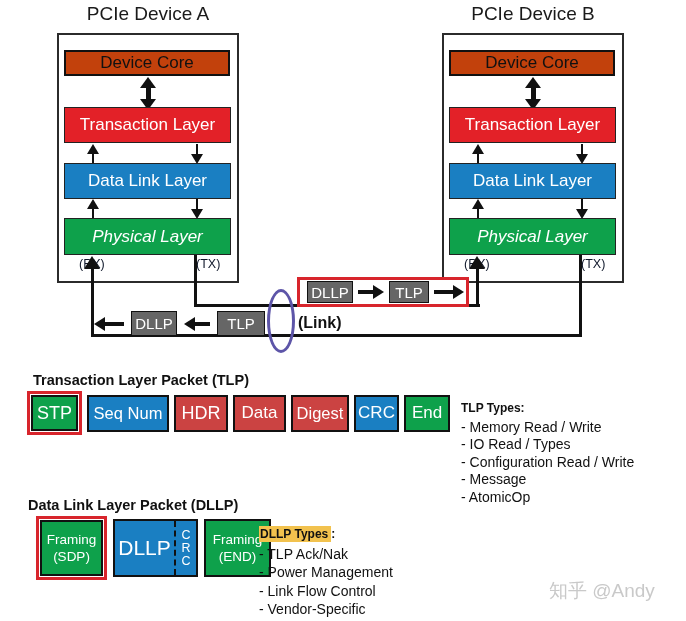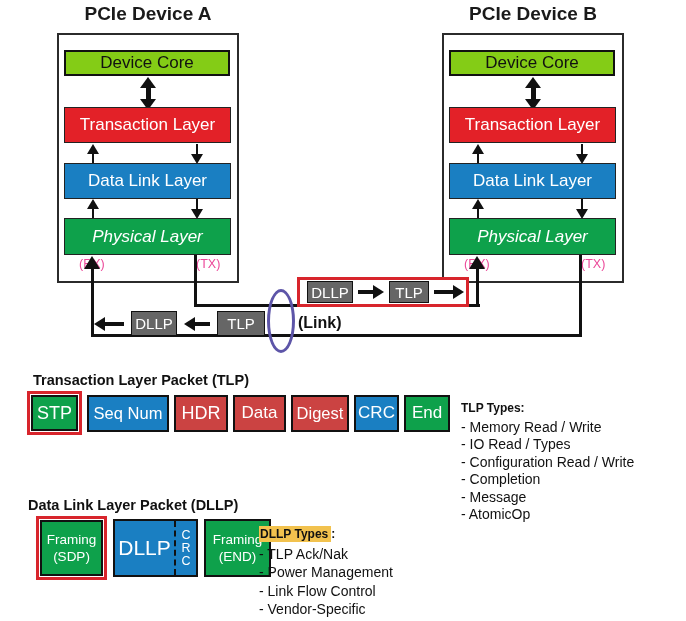--- a/index.html
+++ b/index.html
@@ -6,28 +6,28 @@
     --red-layer:#e32128; --red-soft:#cb4342; --blue:#1a7fc2; --green:#0ea14b;
     --gray-box:#666666; --hl-red:#d8252c; --yellow:#f2c24e; --purple:#5d55a8;
     --line:#111111; --watermark:#c9c9c9; --ink:#111111;
   }
   html,body{margin:0;padding:0;background:#fff;}
   .canvas{position:relative;width:686px;height:621px;background:#fff;overflow:hidden;
           font-family:"Liberation Sans","DejaVu Sans",sans-serif;color:var(--ink);}
 
   
   .device{position:absolute;top:3px;width:182px;height:281px;}
-  .dev-title{position:absolute;top:0;left:0;width:100%;text-align:center;font-size:19px;color:#1a1a1a;white-space:nowrap;font-weight:bold;}
+  .dev-title{position:absolute;top:0;left:0;width:100%;text-align:center;font-size:19px;color:#1a1a1a;white-space:nowrap;}
   .dev-box{position:absolute;top:30px;left:0;width:182px;height:250px;border:2px solid #2b2b2b;box-sizing:border-box;background:#fff;}
   .core{position:absolute;left:7px;top:47px;width:166px;height:26px;border:2px solid #111;box-sizing:border-box;
-        display:flex;align-items:center;justify-content:center;font-size:17px;background:#84cc16;}
+        display:flex;align-items:center;justify-content:center;font-size:17px;background:#c2410c;}
   .layer{position:absolute;left:7px;width:167px;height:36px;display:flex;align-items:center;justify-content:center;
          font-size:17px;color:#fff;border:1px solid #222;box-sizing:border-box;}
   .layer.l-red{background:var(--red-layer);} .layer.l-blue{background:var(--blue);} .layer.l-green{background:var(--green);height:37px;font-style:italic;}
-  .rxtx{position:absolute;top:254px;font-size:12.5px;color:#ec4899;}
+  .rxtx{position:absolute;top:254px;font-size:12.5px;color:#0f172a;}
 
   
   .varr{position:absolute;display:flex;flex-direction:column;align-items:center;}
   .varr .sh{width:2.5px;background:var(--line);flex:1;}
   .varr .sh.thick{width:5px;}
   .tri-u{width:0;height:0;border-left:6px solid transparent;border-right:6px solid transparent;border-bottom:10px solid var(--line);}
   .tri-d{width:0;height:0;border-left:6px solid transparent;border-right:6px solid transparent;border-top:10px solid var(--line);}
   .tri-u.big{border-left-width:8px;border-right-width:8px;border-bottom-width:11px;}
   .tri-d.big{border-left-width:8px;border-right-width:8px;border-top-width:11px;}
 
@@ -190,21 +190,20 @@
     <div class="pbox c-red" style="width:58px;">Digest</div>
     <div class="pbox c-blue" style="width:45px;font-size:17px;">CRC</div>
     <div class="pbox c-green" style="width:46px;font-size:17px;">End</div>
   </div>
 
   <div class="types" style="left:461px;top:400px;">
     <div class="hd">TLP Types:</div>
     <div>- Memory Read / Write</div>
     <div>- IO Read / Types</div>
     <div>- Configuration Read / Write</div>
-    <div>- Completion</div>
     <div>- Message</div>
     <div>- AtomicOp</div>
   </div>
 
   <div class="sec-title" style="left:28px;top:497px;">Data Link Layer Packet (DLLP)</div>
   <div class="prow" style="left:36px;top:516px;gap:6px;">
     <div class="hlwrap">
       <div class="frbox" style="width:63px;height:56px;">
         <span>Framing</span>
         <span>(SDP)</span>
@@ -226,13 +225,14 @@
   </div>
 
   <div class="types" style="left:259px;top:525px;line-height:18.5px;">
     <div class="hd"><span class="hl-yellow">DLLP Types</span><span>:</span></div>
     <div>- TLP Ack/Nak</div>
     <div>- Power Management</div>
     <div>- Link Flow Control</div>
     <div>- Vendor-Specific</div>
   </div>
 
+  <div class="watermark">知乎 @Andy</div>
 </div>
 
 </body></html>

